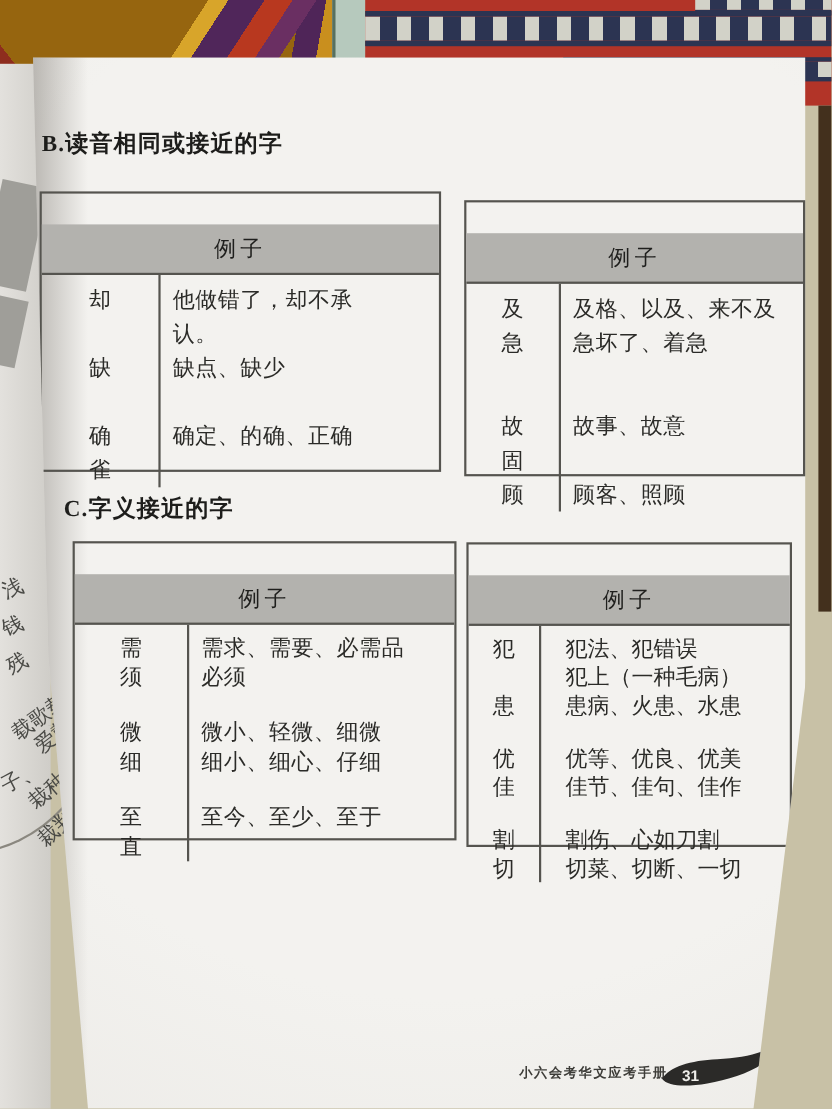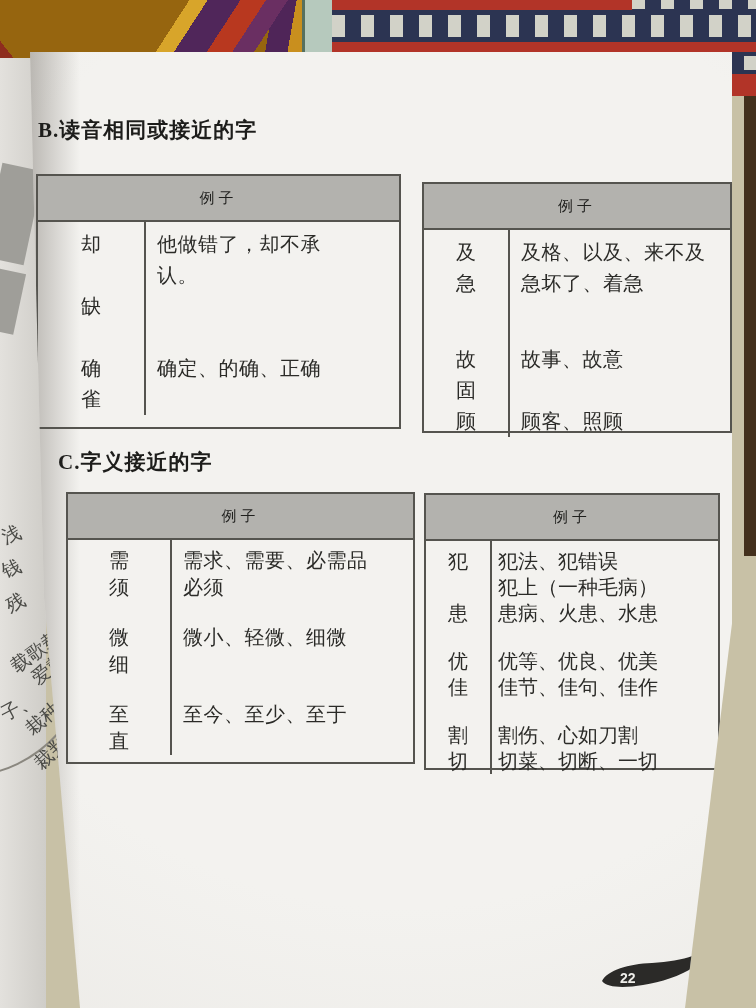--- a/index.html
+++ b/index.html
@@ -52,37 +52,37 @@
   .gutter-shade{position:absolute;left:28px;top:0;width:52px;height:100%;
     background:linear-gradient(to right,rgba(88,82,74,.38),rgba(88,82,74,0));}
 
   .sec-title{position:absolute;font-weight:bold;font-size:21px;letter-spacing:1px;color:#1d1d1b;}
   .title-b{left:38px;top:64px;}
   .title-c{left:58px;top:396px;}
 
   .ex-table{position:absolute;border:2px solid #55544f;}
   .ex-head{height:44px;background:#b3b2ae;border-bottom:2px solid #55544f;
     display:flex;align-items:center;justify-content:center;
-    font-size:15px;letter-spacing:4px;color:#1f1f1d;}
+    font-size:20px;letter-spacing:4px;color:#1f1f1d;margin-top:28px;}
   .ex-body{position:relative;padding-top:7px;}
   .ex-body::before{content:'';position:absolute;top:0;bottom:0;width:2px;background:#55544f;left:var(--ccw);}
   .row{display:flex;align-items:center;font-size:20px;height:31px;}
   .row .cc{width:var(--ccw);text-align:center;flex:none;}
   .row .tt{padding-left:13px;letter-spacing:.5px;white-space:nowrap;}
   .row.gap{height:31px;}
   .t0{left:36px;top:122px;width:361px;height:251px;--ccw:106px;}
   .t1{left:422px;top:130px;width:306px;height:247px;--ccw:84px;}
   .t1 .row.gap{height:45px;}
   .t2{left:66px;top:440px;width:345px;height:268px;--ccw:102px;}
   .t2 .row{height:27px;}
   .t2 .row.gap{height:23px;}
   .t3{left:424px;top:441px;width:292px;height:273px;--ccw:64px;}
   .t3 .row{height:26px;}
   .t3 .row.gap{height:22px;}
-  .t3 .row .tt{padding-left:8px;letter-spacing:0;}
+  .t3 .row .tt{padding-left:24px;letter-spacing:0;}
 
   
   .footer-title{position:absolute;left:400px;top:915px;width:207px;text-align:right;
     font-size:12px;font-weight:bold;letter-spacing:1.5px;color:#3d3c38;}
   .swoosh{position:absolute;left:598px;top:898px;width:115px;height:48px;}
   .swoosh svg{position:absolute;left:0;top:0;}
   .pagenum{position:absolute;left:22px;top:20px;color:#efeeea;font-weight:bold;
     font-size:14px;font-family:"Liberation Sans","DejaVu Sans",sans-serif;}
 </style>
 </head>
@@ -127,20 +127,21 @@
         <div class="row">
           <span class="cc">却</span>
           <span class="tt">他做错了，却不承</span>
         </div>
         <div class="row">
           <span class="cc"></span>
           <span class="tt">认。</span>
         </div>
         <div class="row">
           <span class="cc">缺</span>
+          <span class="tt">缺点、缺少</span>
         </div>
         <div class="row gap"></div>
         <div class="row">
           <span class="cc">确</span>
           <span class="tt">确定、的确、正确</span>
         </div>
         <div class="row">
           <span class="cc">雀</span>
         </div>
       </div>
@@ -185,20 +186,21 @@
           <span class="cc">须</span>
           <span class="tt">必须</span>
         </div>
         <div class="row gap"></div>
         <div class="row">
           <span class="cc">微</span>
           <span class="tt">微小、轻微、细微</span>
         </div>
         <div class="row">
           <span class="cc">细</span>
+          <span class="tt">细小、细心、仔细</span>
         </div>
         <div class="row gap"></div>
         <div class="row">
           <span class="cc">至</span>
           <span class="tt">至今、至少、至于</span>
         </div>
         <div class="row">
           <span class="cc">直</span>
         </div>
       </div>
@@ -233,22 +235,23 @@
           <span class="cc">割</span>
           <span class="tt">割伤、心如刀割</span>
         </div>
         <div class="row">
           <span class="cc">切</span>
           <span class="tt">切菜、切断、一切</span>
         </div>
       </div>
   </div>
 
+  <div class="footer-title">小六会考华文应考手册</div>
 
   <div class="swoosh">
     <svg width="115" height="48" viewBox="0 0 115 48">
       <path d="M4 31 C10 20 30 14 54 13 C76 12 93 8 106 1 C109 3 105 10 97 16 C85 25 64 32 45 35 C27 38 9 38 4 31 Z" fill="#2b2a28"></path>
       <path d="M100 4 C104 2 110 0 113 0 C111 4 107 8 103 10 Z" fill="#2b2a28"></path>
       <path d="M95 14 C99 13 104 11 107 9 C105 13 101 16 97 17 Z" fill="#2b2a28"></path>
     </svg>
-    <span class="pagenum">22</span>
+    <span class="pagenum">31</span>
   </div>
 </div>
 
 </body></html>

